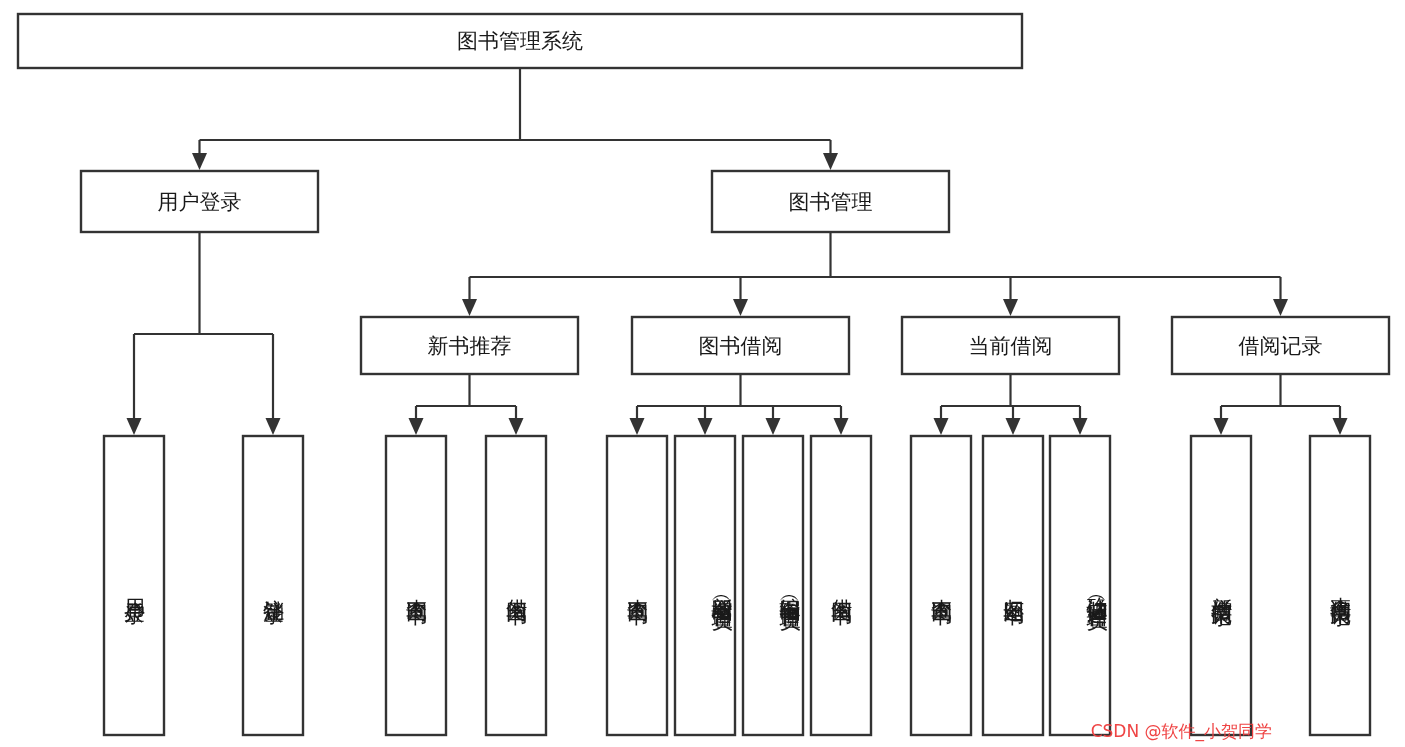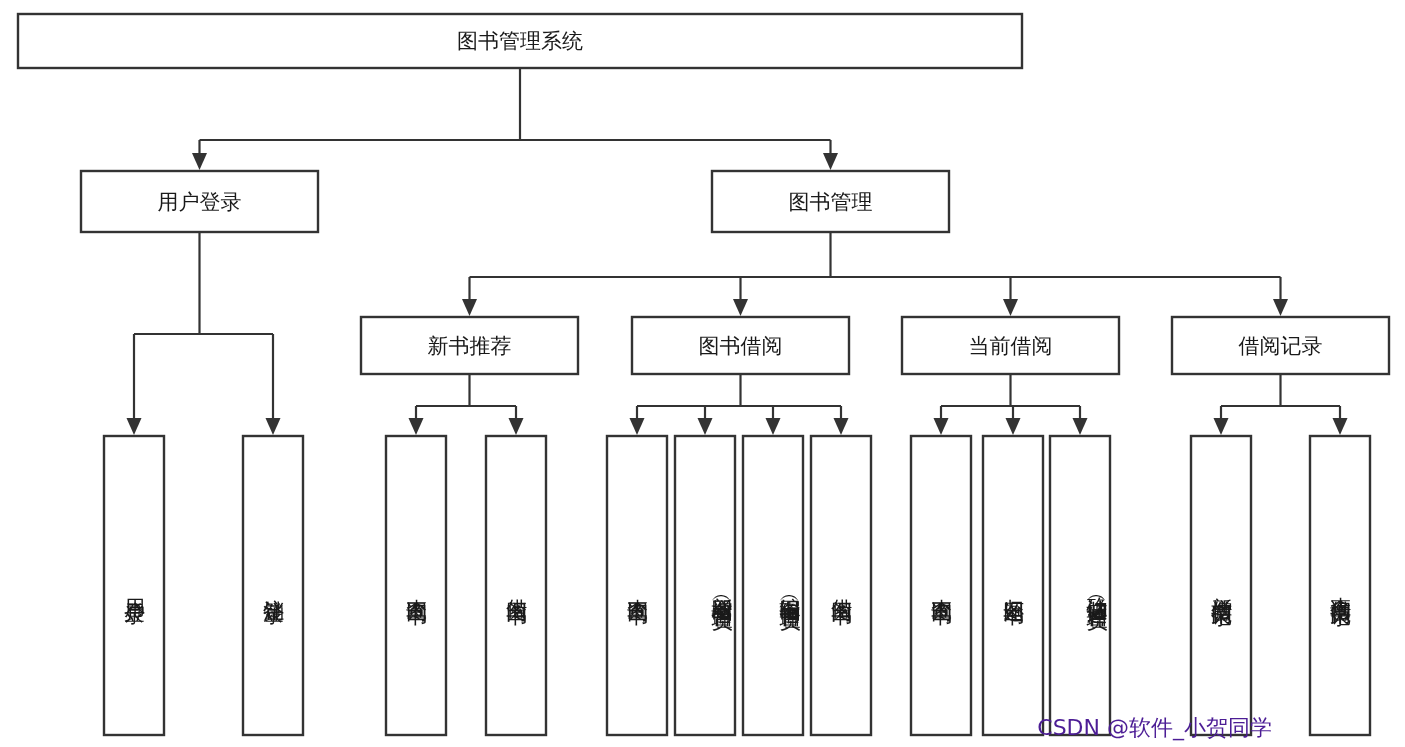--- a/index.html
+++ b/index.html
@@ -65,22 +65,22 @@
     pointer-events: none;
   }
   .leaf-label.centered {
     align-items: center;
   }
   #watermark {
     position: absolute;
     right: 8px;
     bottom: 4px;
     font-family: "DejaVu Sans", "Liberation Sans", sans-serif;
-    font-size: 22px;
-    color: #4c1d95;
+    font-size: 17px;
+    color: #ef4444;
     white-space: nowrap;
     user-select: none;
   }
 </style>
 </head>
 <body>
 
 <div id="diagram-root">
 
   <svg id="tree-svg" viewBox="0 0 1405 747">

